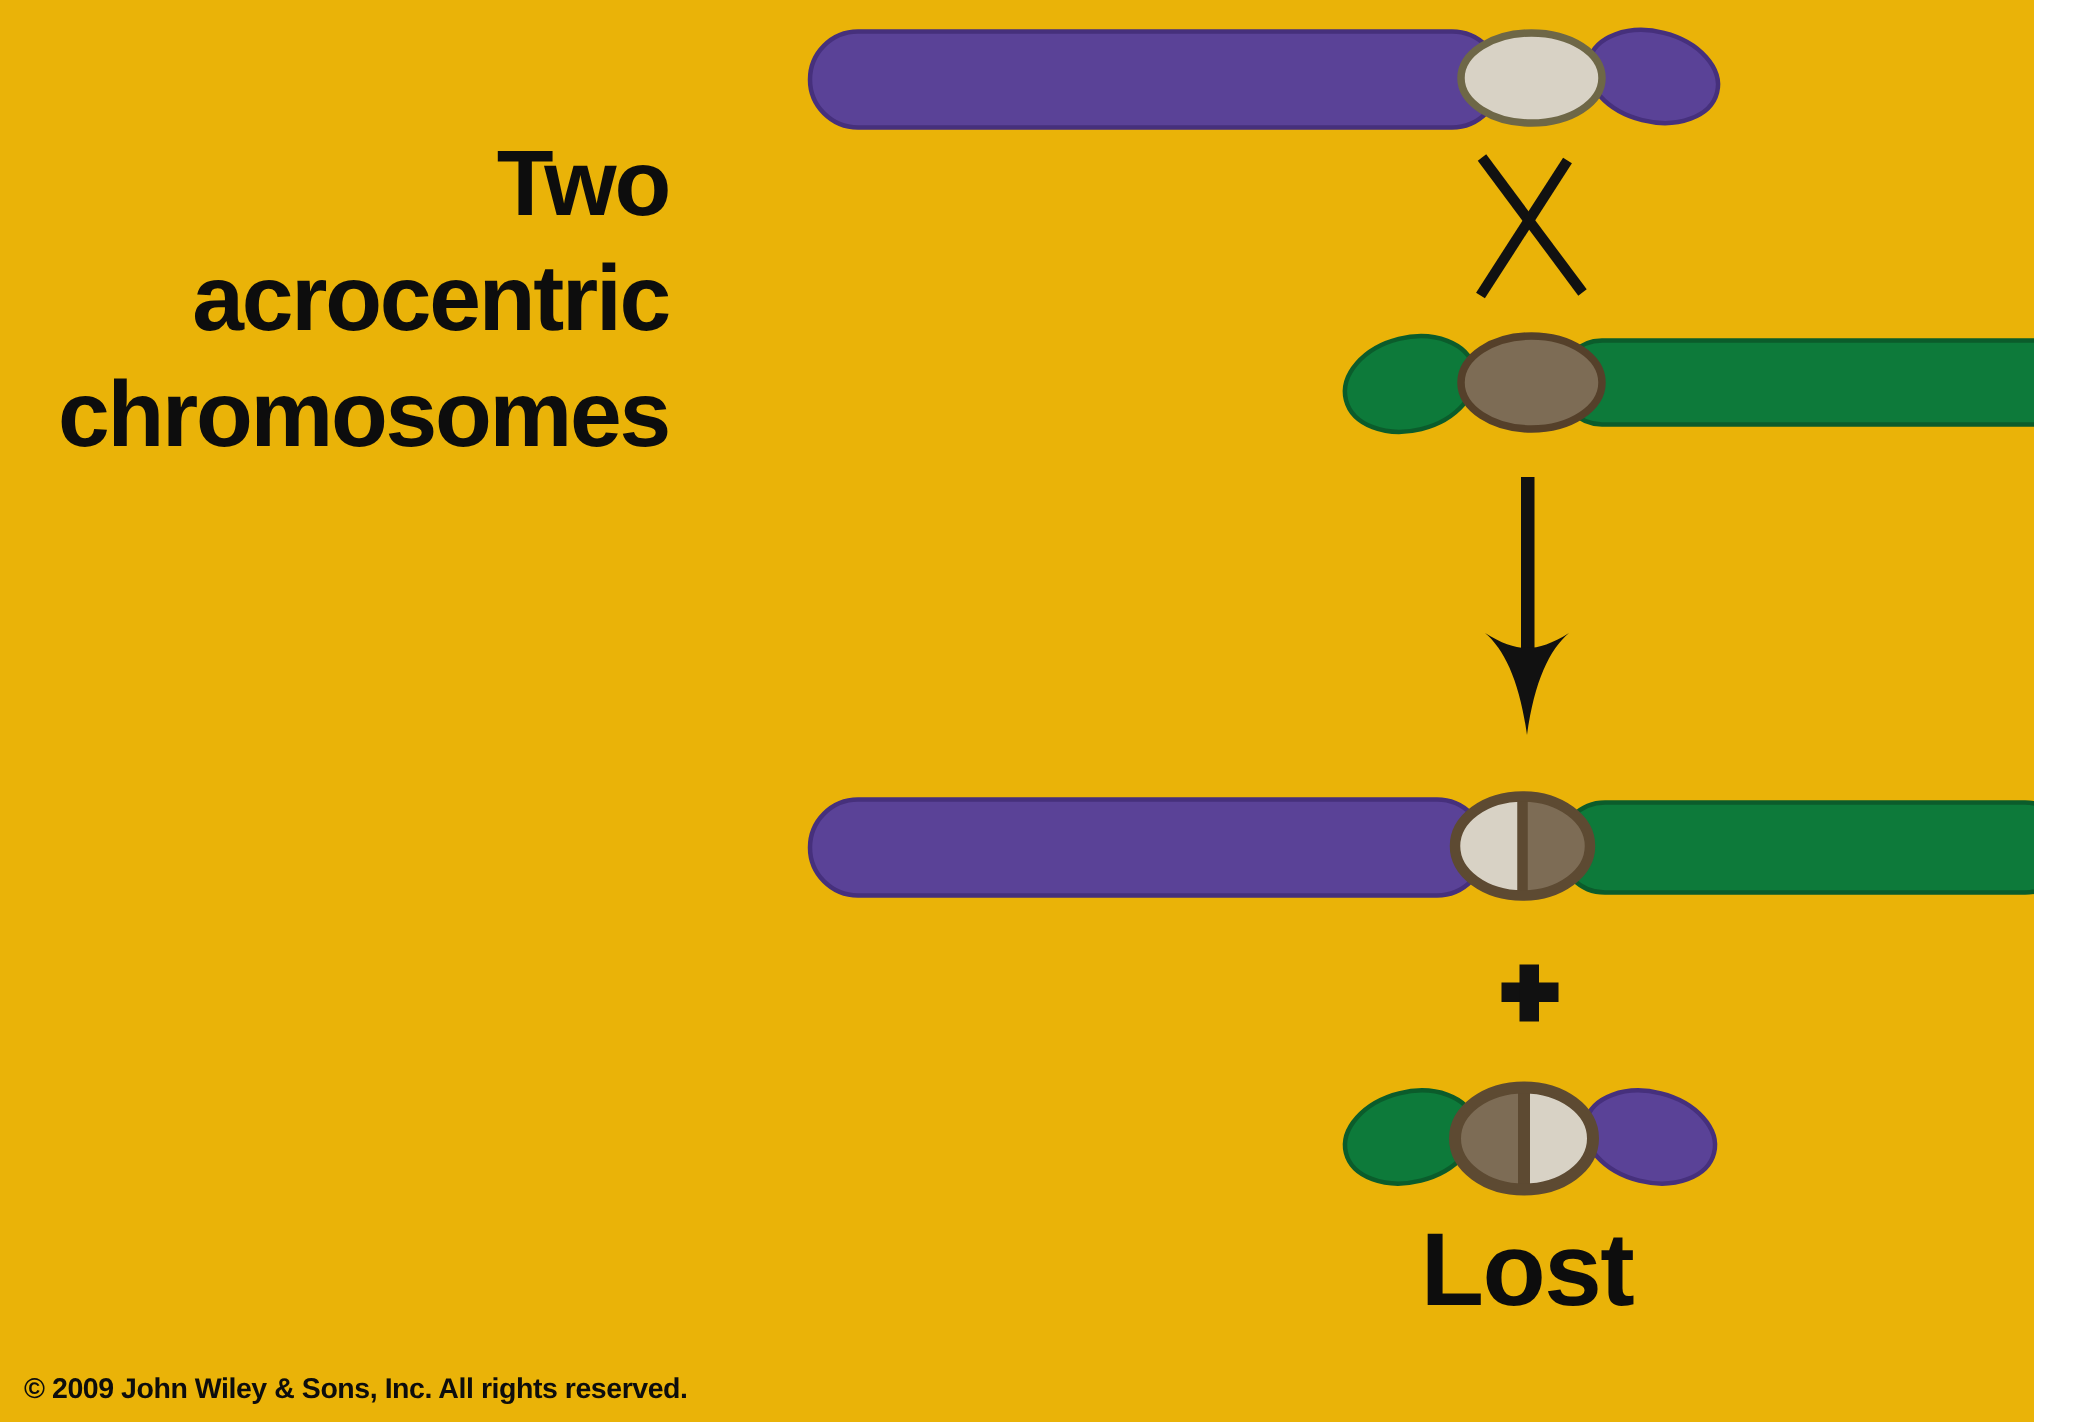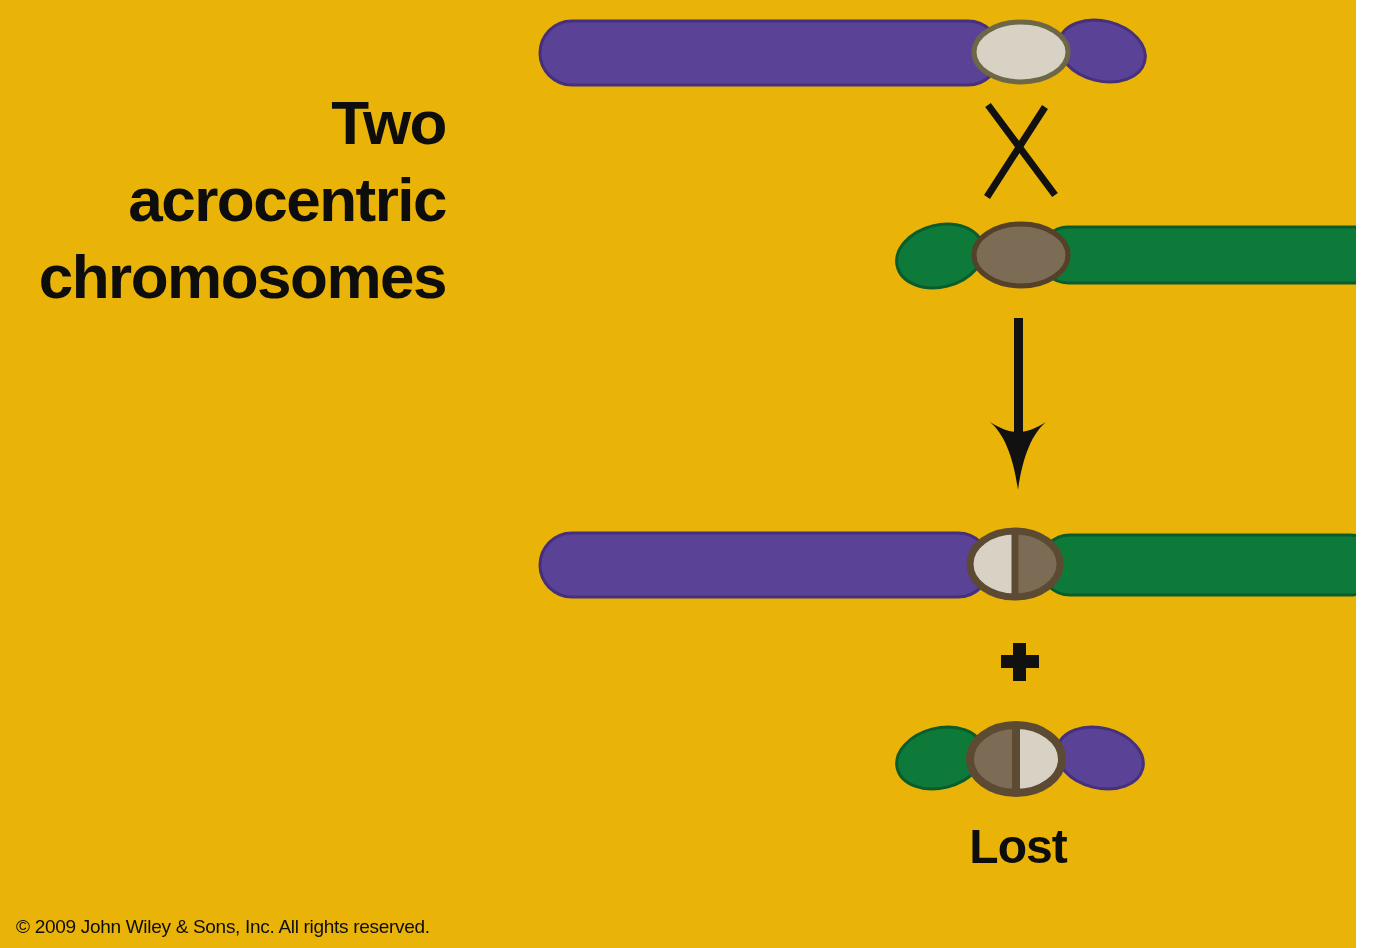--- a/index.html
+++ b/index.html
@@ -32,31 +32,31 @@
   }
   .label-top { top: 84px; right: 910px; }
   .label-mid { top: 462px; right: 910px; }
   .lost-label {
     position: absolute;
     top: 814px;
     left: 1018px;
     transform: translateX(-50%);
     color: #0d0d0d;
     font-weight: bold;
-    font-size: 48px;
+    font-size: 69px;
     line-height: 66px;
     letter-spacing: -1px;
     white-space: nowrap;
   }
   .copyright {
     position: absolute;
     left: 16px;
     top: 916px;
     color: #0d0d0d;
-    font-weight: normal;
+    font-weight: bold;
     font-size: 19px;
     letter-spacing: -0.3px;
     white-space: nowrap;
   }
 </style>
 </head>
 <body>
 
 <div class="canvas">
 

